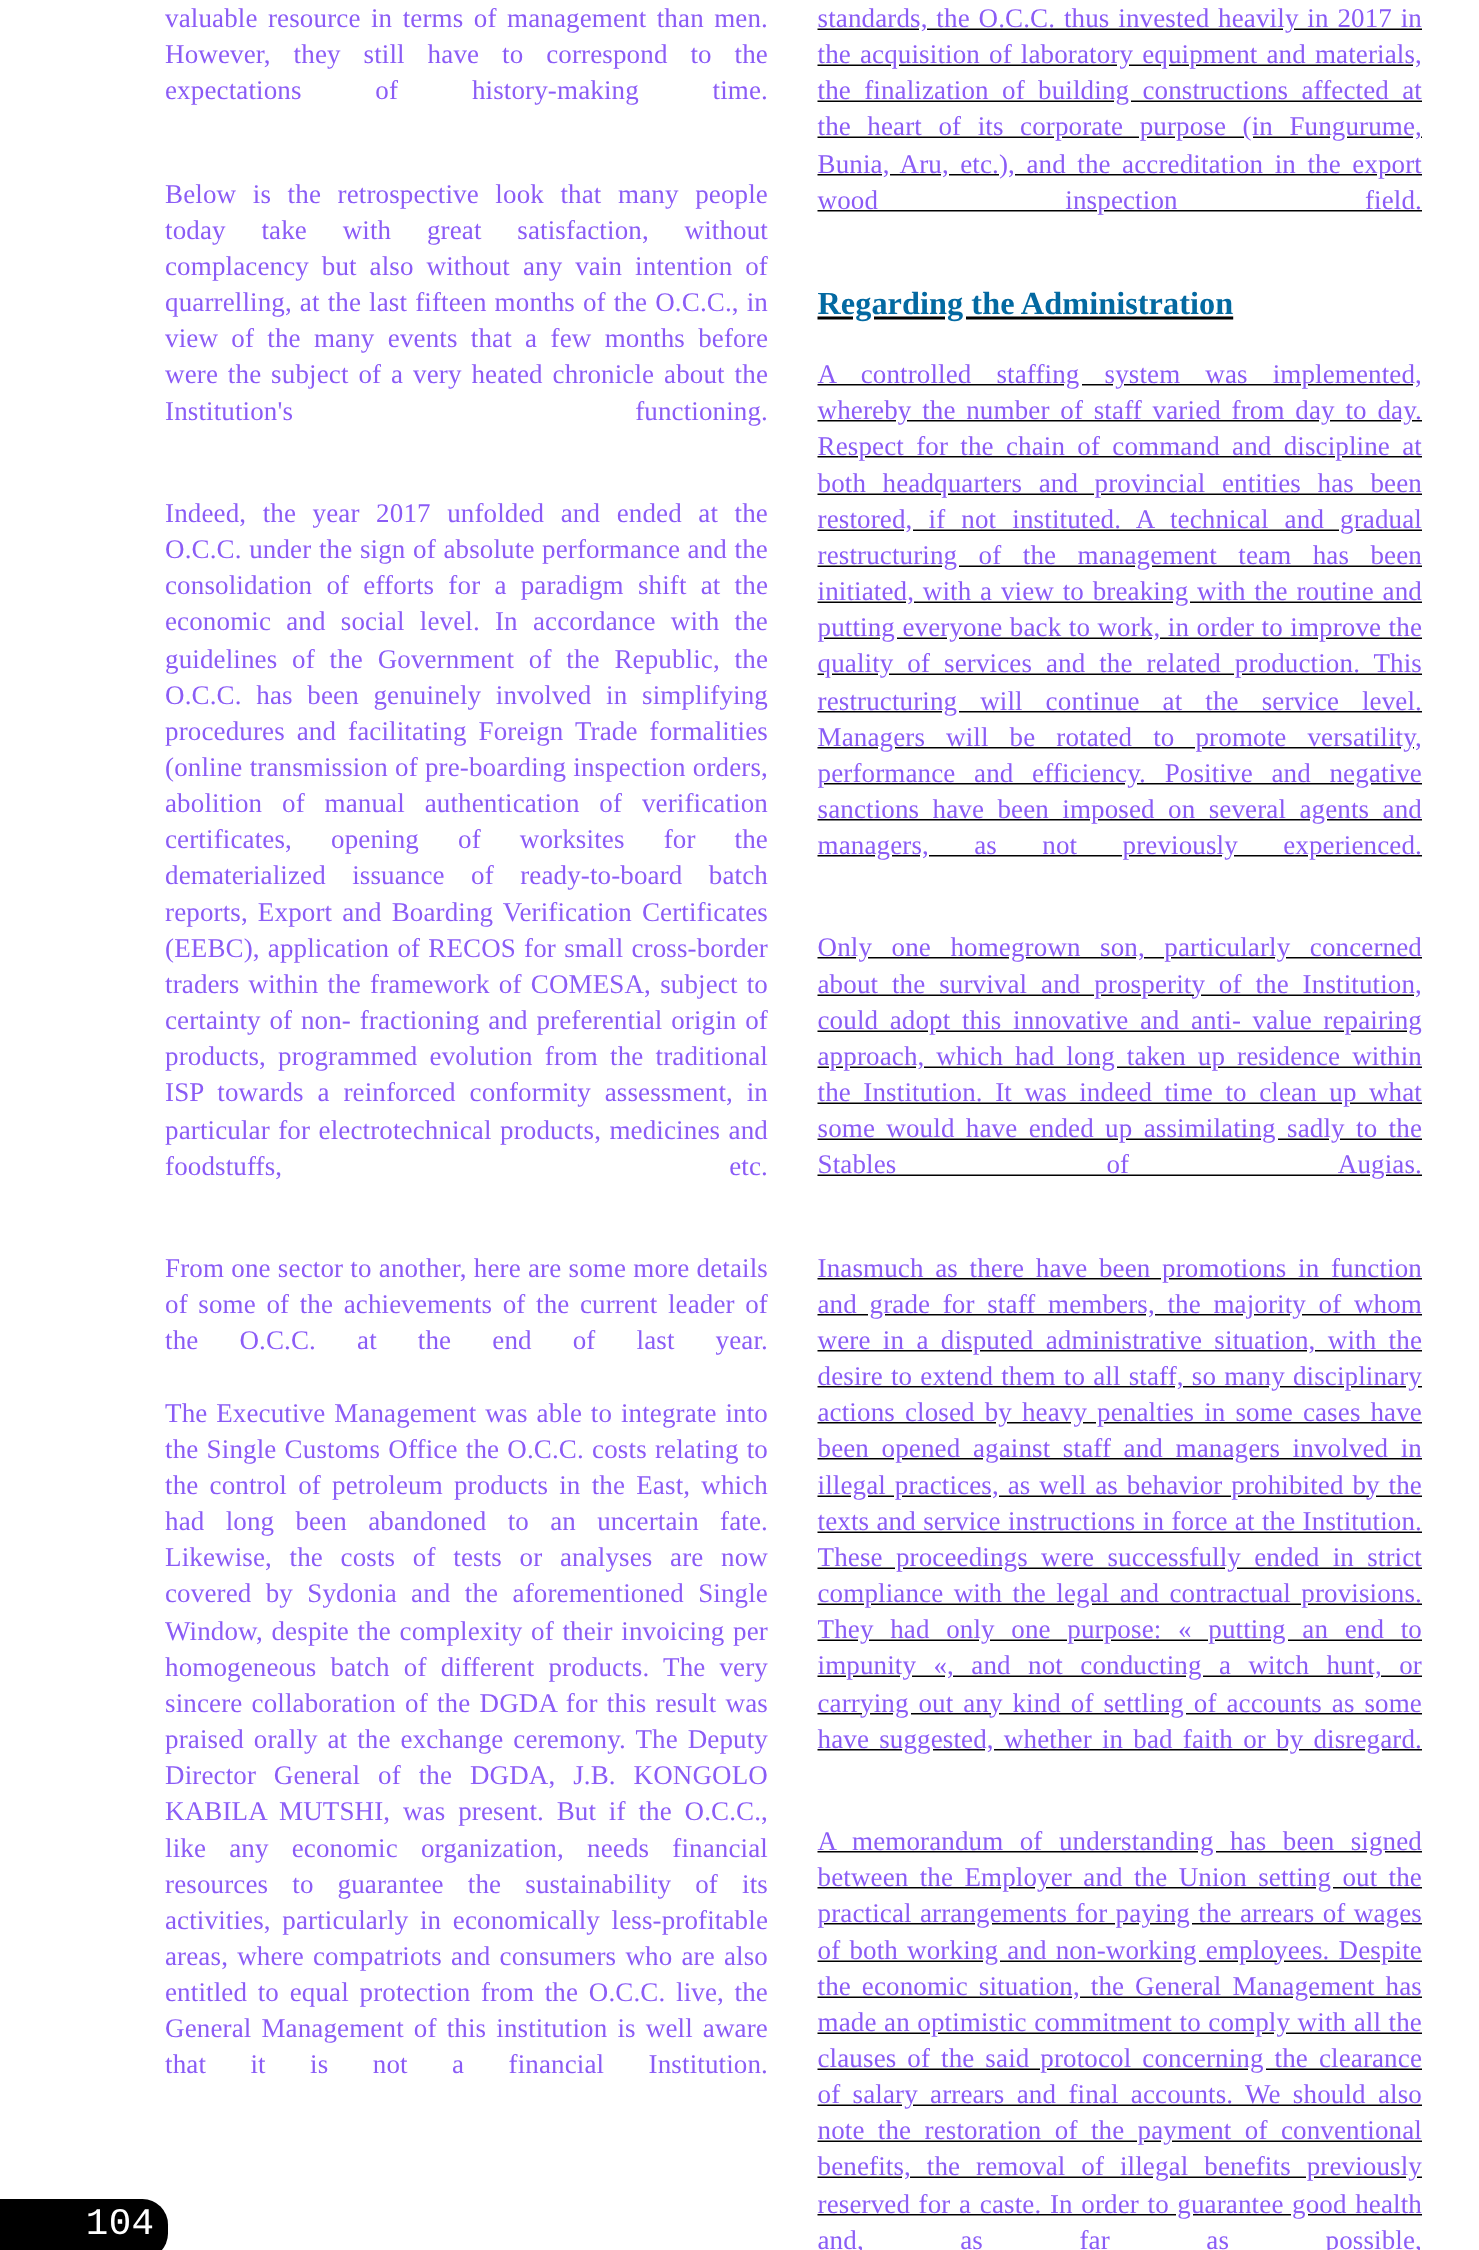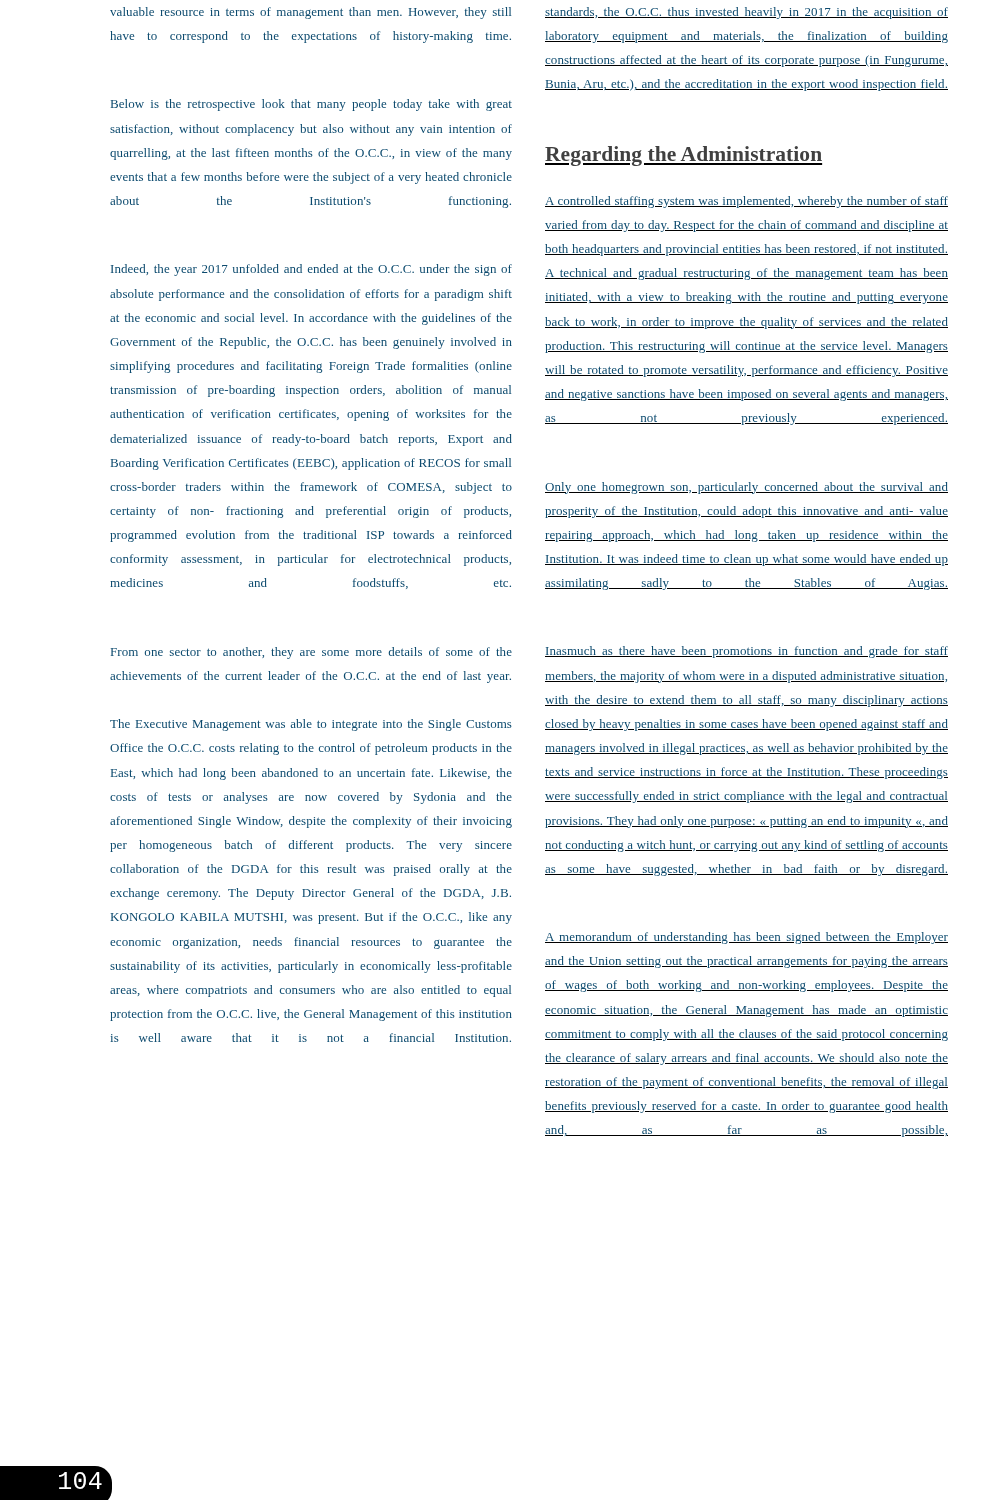--- a/index.html
+++ b/index.html
@@ -39,49 +39,49 @@
   }
 
   .column.right {
     width: 403px;
     flex: 0 0 403px;
     text-decoration: underline;
   }
 
   p.para {
     margin: 0 0 20px 0;
-    font-size: 13px;
+    font-size: 18px;
     line-height: 24.15px;
     text-align: justify;
     text-justify: inter-word;
     hyphens: none;
     -webkit-hyphens: none;
     letter-spacing: 0.005em;
     word-spacing: 0.01em;
-    color: #0c4a6e;
+    color: #8b5cf6;
   }
 
   
   p.para.tight {
     margin-bottom: 0;
   }
 
   
   p.para::after {
     content: "";
     display: inline-block;
     width: 100%;
   }
 
   h2.section-heading {
     margin: 14px 0 22px 0;
     font-size: 21.5px;
     line-height: 26px;
     font-weight: bold;
-    color: #404040;
+    color: #0369a1;
     text-align: left;
     letter-spacing: 0.002em;
   }
 
   .page-number-badge {
     position: absolute;
     left: 0px;
     top: 1466px;
     width: 112px;
     height: 40px;
@@ -107,21 +107,21 @@
 <body>
 
 <div class="page">
 
   <div class="columns">
 
     <div class="column left">
       <p class="para">valuable resource in terms of management than men. However, they still have to correspond to the expectations of history-making time.</p>
       <p class="para">Below is the retrospective look that many people today take with great satisfaction, without complacency but also without any vain intention of quarrelling, at the last fifteen months of the O.C.C., in view of the many events that a few months before were the subject of a very heated chronicle about the Institution's functioning.</p>
       <p class="para">Indeed, the year 2017 unfolded and ended at the O.C.C. under the sign of absolute performance and the consolidation of efforts for a paradigm shift at the economic and social level. In accordance with the guidelines of the Government of the Republic, the O.C.C. has been genuinely involved in simplifying procedures and facilitating Foreign Trade formalities (online transmission of pre-boarding inspection orders, abolition of manual authentication of verification certificates, opening of worksites for the dematerialized issuance of ready-to-board batch reports, Export and Boarding Verification Certificates (EEBC), application of RECOS for small cross-border traders within the framework of COMESA, subject to certainty of non- fractioning and preferential origin of products, programmed evolution from the traditional ISP towards a reinforced conformity assessment, in particular for electrotechnical products, medicines and foodstuffs, etc.</p>
-      <p class="para tight">From one sector to another, they are some more details of some of the achievements of the current leader of the O.C.C. at the end of last year.</p>
+      <p class="para tight">From one sector to another, here are some more details of some of the achievements of the current leader of the O.C.C. at the end of last year.</p>
       <p class="para">The Executive Management was able to integrate into the Single Customs Office the O.C.C. costs relating to the control of petroleum products in the East, which had long been abandoned to an uncertain fate. Likewise, the costs of tests or analyses are now covered by Sydonia and the aforementioned Single Window, despite the complexity of their invoicing per homogeneous batch of different products. The very sincere collaboration of the DGDA for this result was praised orally at the exchange ceremony. The Deputy Director General of the DGDA, J.B. KONGOLO KABILA MUTSHI, was present. But if the O.C.C., like any economic organization, needs financial resources to guarantee the sustainability of its activities, particularly in economically less-profitable areas, where compatriots and consumers who are also entitled to equal protection from the O.C.C. live, the General Management of this institution is well aware that it is not a financial Institution.</p>
 
     </div>
 
     <div class="column right">
       <p class="para">standards, the O.C.C. thus invested heavily in 2017 in the acquisition of laboratory equipment and materials, the finalization of building constructions affected at the heart of its corporate purpose (in Fungurume, Bunia, Aru, etc.), and the accreditation in the export wood inspection field.</p>
       <h2 class="section-heading">Regarding the Administration</h2>
       <p class="para">A controlled staffing system was implemented, whereby the number of staff varied from day to day. Respect for the chain of command and discipline at both headquarters and provincial entities has been restored, if not instituted. A technical and gradual restructuring of the management team has been initiated, with a view to breaking with the routine and putting everyone back to work, in order to improve the quality of services and the related production. This restructuring will continue at the service level. Managers will be rotated to promote versatility, performance and efficiency. Positive and negative sanctions have been imposed on several agents and managers, as not previously experienced.</p>
       <p class="para">Only one homegrown son, particularly concerned about the survival and prosperity of the Institution, could adopt this innovative and anti- value repairing approach, which had long taken up residence within the Institution. It was indeed time to clean up what some would have ended up assimilating sadly to the Stables of Augias.</p>
       <p class="para">Inasmuch as there have been promotions in function and grade for staff members, the majority of whom were in a disputed administrative situation, with the desire to extend them to all staff, so many disciplinary actions closed by heavy penalties in some cases have been opened against staff and managers involved in illegal practices, as well as behavior prohibited by the texts and service instructions in force at the Institution. These proceedings were successfully ended in strict compliance with the legal and contractual provisions. They had only one purpose: « putting an end to impunity «, and not conducting a witch hunt, or carrying out any kind of settling of accounts as some have suggested, whether in bad faith or by disregard.</p>

